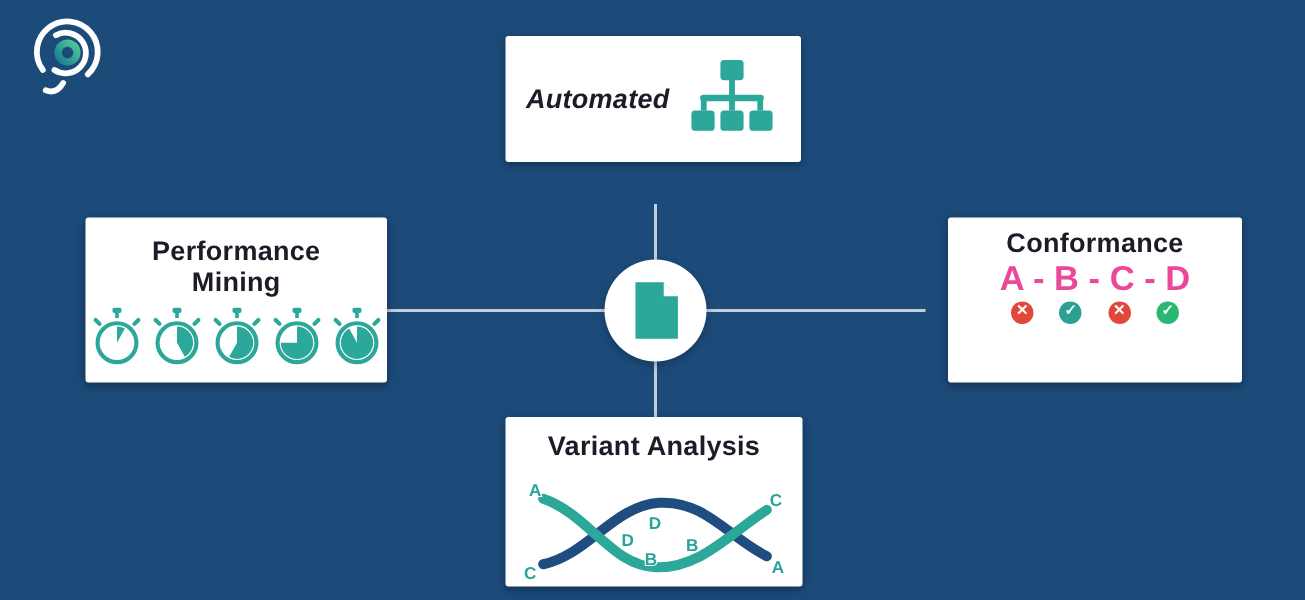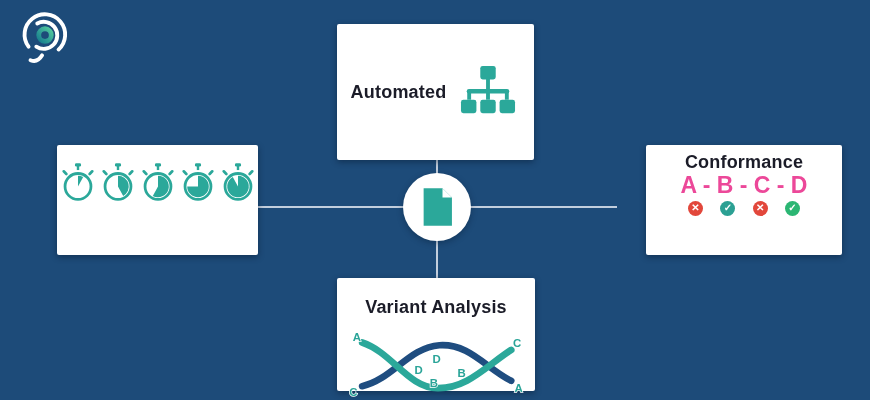--- a/index.html
+++ b/index.html
@@ -5,24 +5,24 @@
   html,body{margin:0;padding:0;}
   body{width:870px;height:400px;overflow:hidden;font-family:"Liberation Sans",sans-serif;}
   #stage{position:relative;width:870px;height:400px;background:#1d4b79;}
 
   .connector{position:absolute;background:#c2cedd;}
   #connector-h{left:257px;top:206px;width:360px;height:2px;}
   #connector-v{left:436px;top:136px;width:2px;height:143px;}
 
   .card{position:absolute;background:#ffffff;border-radius:2px;
         box-shadow:0 2px 6px rgba(4,20,40,.45);box-sizing:border-box;}
-  #card-top{left:337px;top:24px;width:197px;height:136px;display:flex;align-items:center;justify-content:center;gap:10px;}
+  #card-top{left:337px;top:24px;width:197px;height:84px;display:flex;align-items:center;justify-content:center;gap:10px;font-style:italic;}
   #card-left{left:57px;top:145px;width:201px;height:110px;padding-top:12px;}
-  #card-right{left:646px;top:145px;width:196px;height:110px;padding-top:7px;}
-  #card-bottom{left:337px;top:278px;width:198px;height:113px;padding-top:19px;}
+  #card-right{left:632px;top:145px;width:196px;height:110px;padding-top:7px;}
+  #card-bottom{left:337px;top:278px;width:198px;height:113px;padding-top:9px;}
 
   .title{font-weight:700;color:#1b1c28;text-align:center;font-size:18px;line-height:1.16;letter-spacing:.2px;}
   #card-top .title{font-size:18px;}
 
   .stopwatch-row{display:flex;justify-content:center;align-items:flex-end;gap:2px;margin-top:3px;}
 
   .seq{font-weight:700;color:#ec4899;text-align:center;font-size:23px;line-height:1.12;letter-spacing:0;}
   .marks-row{width:112px;margin:2px auto 0;display:flex;justify-content:space-between;}
   .mark{width:15px;height:15px;border-radius:50%;color:#fff;font-size:10px;font-weight:700;
         display:flex;align-items:center;justify-content:center;line-height:1;}
@@ -71,20 +71,24 @@
         <rect x="31" y="29" width="4" height="8"></rect>
         <rect x="50.5" y="29" width="4" height="8"></rect>
         <rect x="5" y="37" width="16" height="14" rx="2.5"></rect>
         <rect x="25" y="37" width="16" height="14" rx="2.5"></rect>
         <rect x="45" y="37" width="16" height="14" rx="2.5"></rect>
       </g>
     </svg>
   </div>
 
   <div id="card-left" class="card">
+    <div class="title">
+      <div>Performance</div>
+      <div>Mining</div>
+    </div>
     <div class="stopwatch-row">
         <svg width="38" height="46" viewBox="0 0 44 48">
     <rect x="18.5" y="1" width="7" height="4" rx="1.5" fill="#2ba89a"></rect>
     <rect x="20.6" y="4" width="2.8" height="5" fill="#2ba89a"></rect>
     <line x1="8.5" y1="13.5" x2="5.5" y2="10.5" stroke="#2ba89a" stroke-width="3.2" stroke-linecap="round"></line>
     <line x1="35.5" y1="13.5" x2="38.5" y2="10.5" stroke="#2ba89a" stroke-width="3.2" stroke-linecap="round"></line>
     <circle cx="22" cy="28" r="15" fill="#ffffff" stroke="#2ba89a" stroke-width="3.2"></circle>
     <path d="M22,28 L22,15.5 A12.5,12.5 0 0 1 28.02,17.05 Z" fill="#2ba89a"></path>
   </svg>
         <svg width="38" height="46" viewBox="0 0 44 48">

